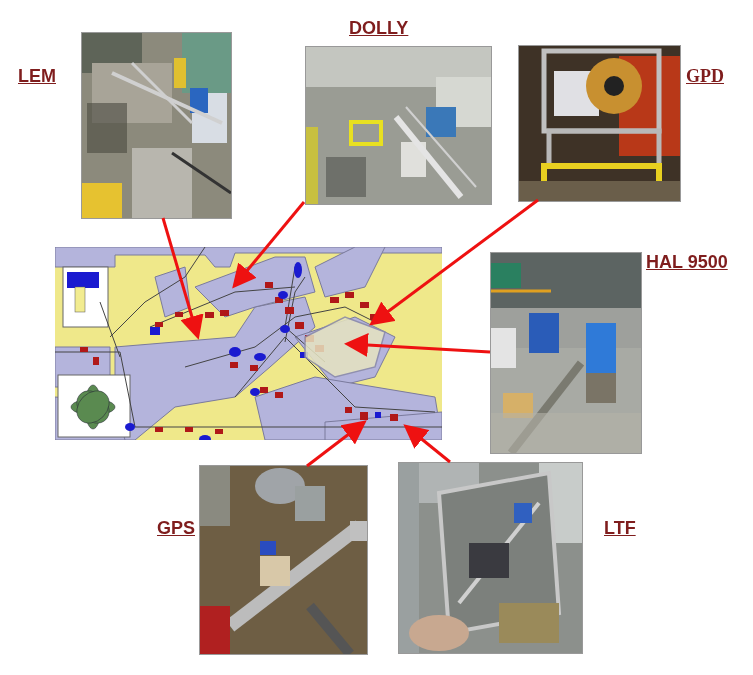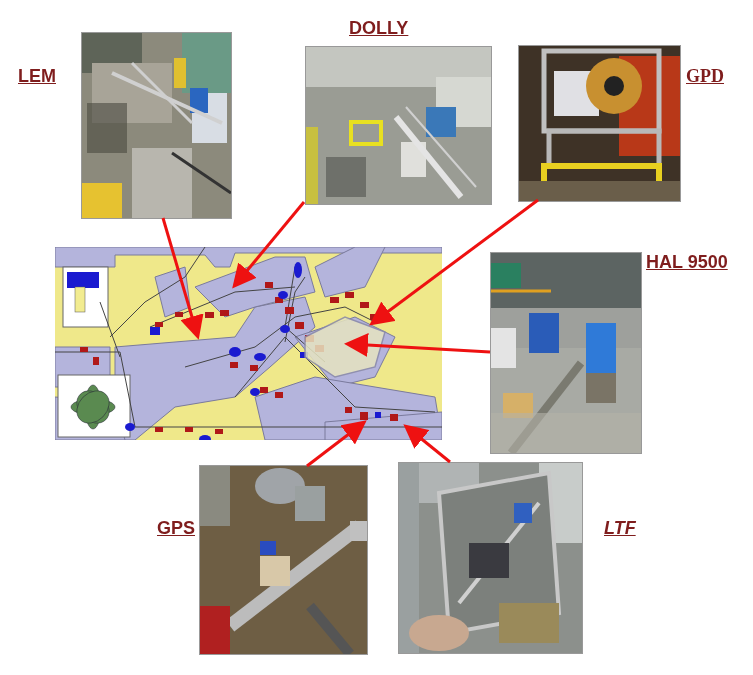--- a/index.html
+++ b/index.html
@@ -12,21 +12,21 @@
   .arrows{position:absolute;left:0;top:0;width:753px;height:675px;pointer-events:none;}
 </style>
 </head>
 <body>
 
 <span class="label" style="left:18px;top:66px;text-decoration:underline;">LEM</span>
 <span class="label" style="left:349px;top:18px;">DOLLY</span>
 <span class="label" style="left:686px;top:66px;font-family:Liberation Serif, serif;">GPD</span>
 <span class="label" style="left:646px;top:252px;">HAL 9500</span>
 <span class="label" style="left:141px;top:518px;margin-left:16px;">GPS</span>
-<span class="label" style="left:604px;top:518px;font-style:italic;">LTF</span>
+<span class="label" style="left:604px;top:518px;">LTF</span>
 
 <div class="photo" style="left:81px;top:32px;width:149px;height:185px;">
   <svg viewBox="0 0 149 185" preserveAspectRatio="none">
     <rect width="149" height="185" fill="#8c8a7c"></rect>
     <rect x="0" y="0" width="60" height="40" fill="#5e6458"></rect>
     <rect x="100" y="0" width="49" height="60" fill="#6a9a86"></rect>
     <rect x="92" y="25" width="12" height="30" fill="#e0c030"></rect>
     <rect x="110" y="60" width="35" height="50" fill="#d8dde4"></rect>
     <rect x="108" y="55" width="18" height="25" fill="#2a66c0"></rect>
     <rect x="10" y="30" width="80" height="60" fill="#a8a498"></rect>

